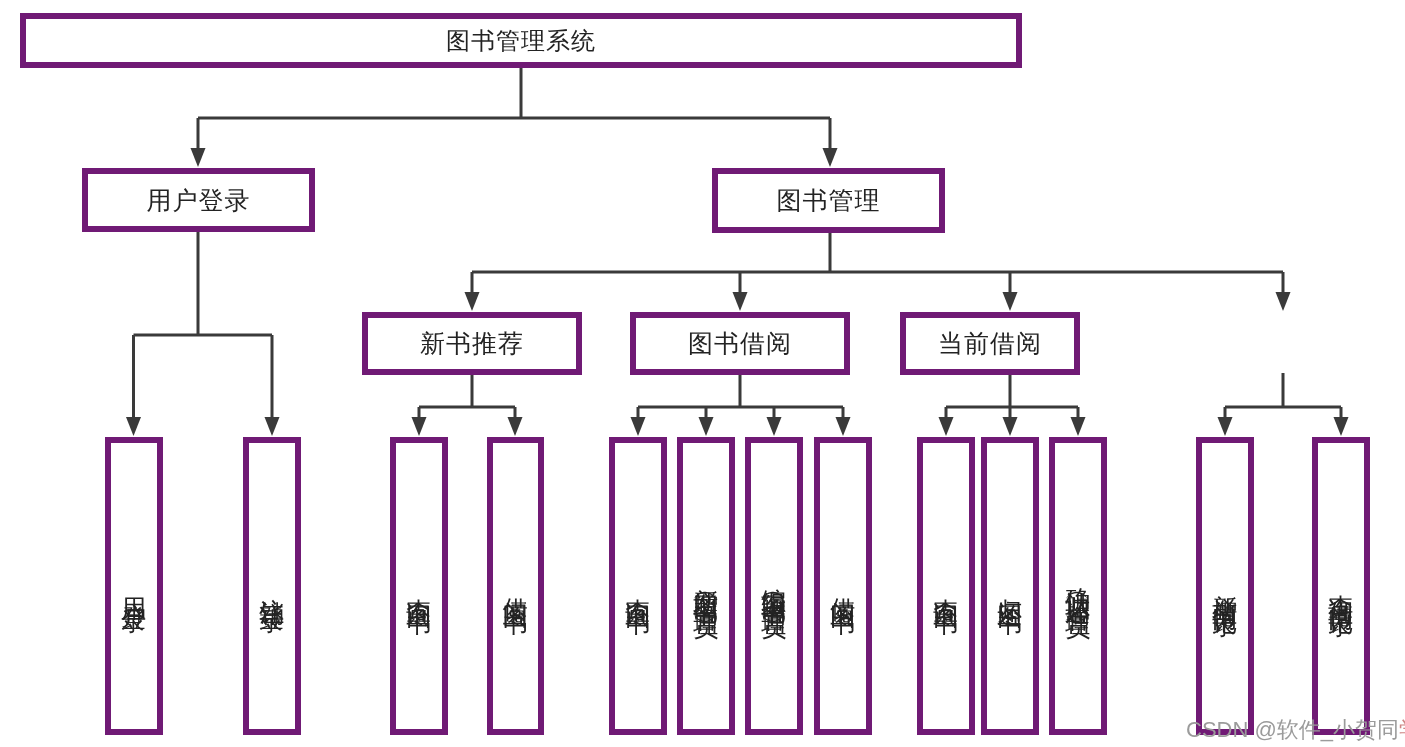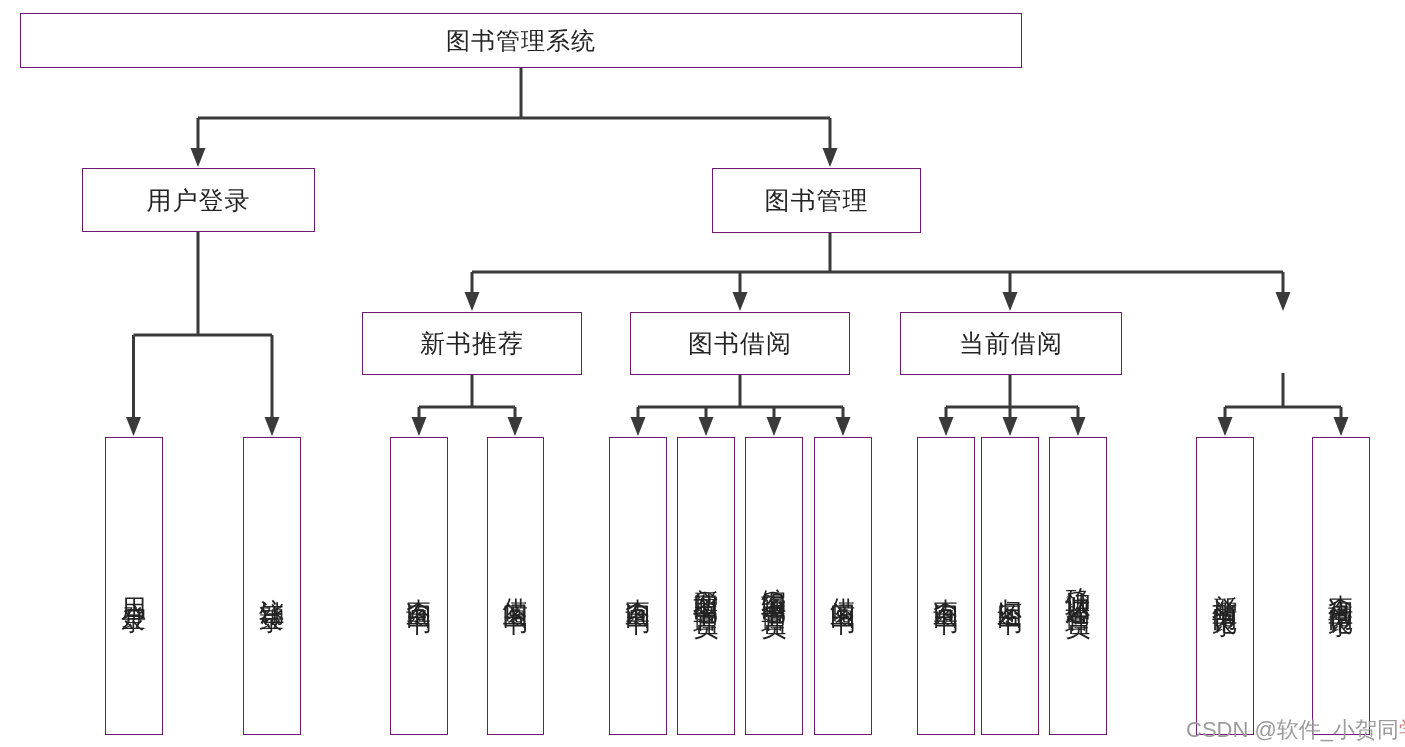--- a/index.html
+++ b/index.html
@@ -21,21 +21,21 @@
     pointer-events: none;
   }
   .wire {
     stroke: #3a3a3a;
     stroke-width: 3;
     fill: none;
   }
   .box {
     position: absolute;
     box-sizing: border-box;
-    border: 1px solid #701a75;
+    border: 6px solid #701a75;
     background: #ffffff;
     display: flex;
     align-items: center;
     justify-content: center;
     color: #232323;
   }
   .hbox { font-size: 25px; letter-spacing: 1px; }
   .root-box { font-size: 24px; }
   .leaf {
     writing-mode: vertical-rl;
@@ -94,31 +94,31 @@
       </g>
   </svg>
 
   <div class="box hbox root-box" style="left:20px;top:13px;width:1002px;height:55px">
     <span>图书管理系统</span>
   </div>
 
   <div class="box hbox" style="left:82px;top:168px;width:233px;height:64px">
     <span>用户登录</span>
   </div>
-  <div class="box hbox" style="left:712px;top:168px;width:209px;height:65px">
+  <div class="box hbox" style="left:712px;top:168px;width:233px;height:65px">
     <span>图书管理</span>
   </div>
 
   <div class="box hbox" style="left:362px;top:312px;width:220px;height:63px">
     <span>新书推荐</span>
   </div>
   <div class="box hbox" style="left:630px;top:312px;width:220px;height:63px">
     <span>图书借阅</span>
   </div>
-  <div class="box hbox" style="left:900px;top:312px;width:222px;height:63px">
+  <div class="box hbox" style="left:900px;top:312px;width:180px;height:63px">
     <span>当前借阅</span>
   </div>
 
   <div class="box leaf" style="left:105px;top:437px;width:58px;height:298px">
     <span>用户登录</span>
   </div>
   <div class="box leaf" style="left:243px;top:437px;width:58px;height:298px">
     <span>注销登录</span>
   </div>
 

